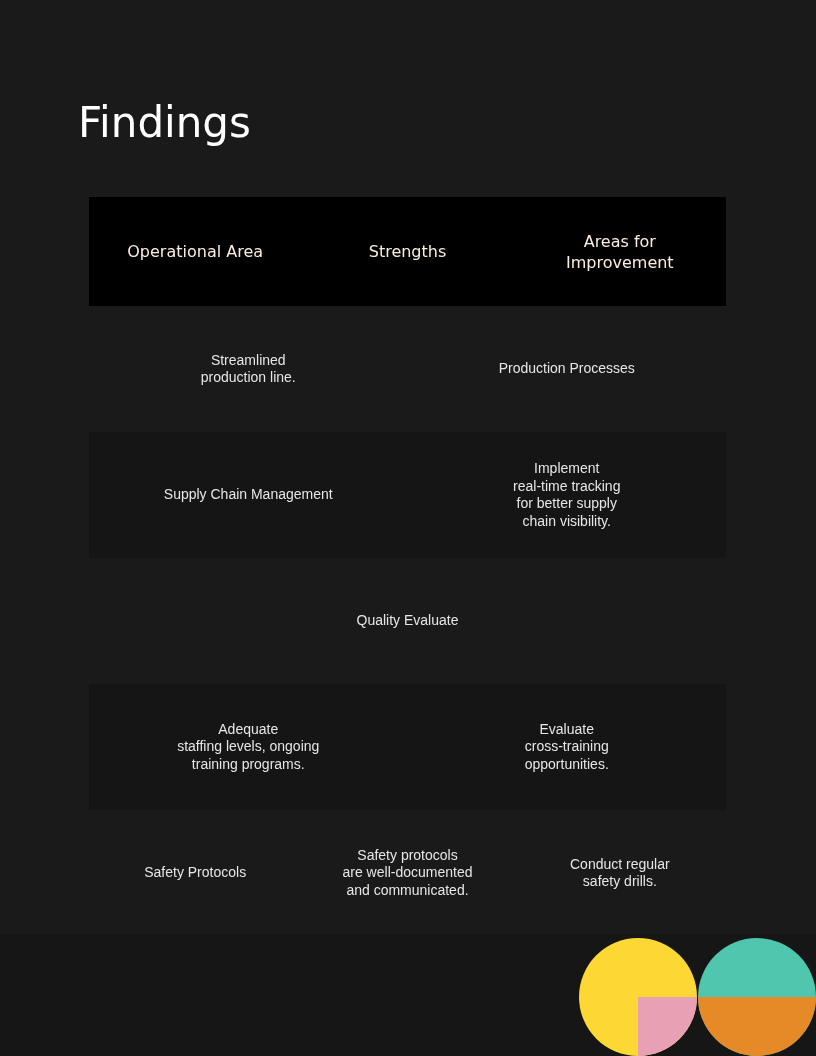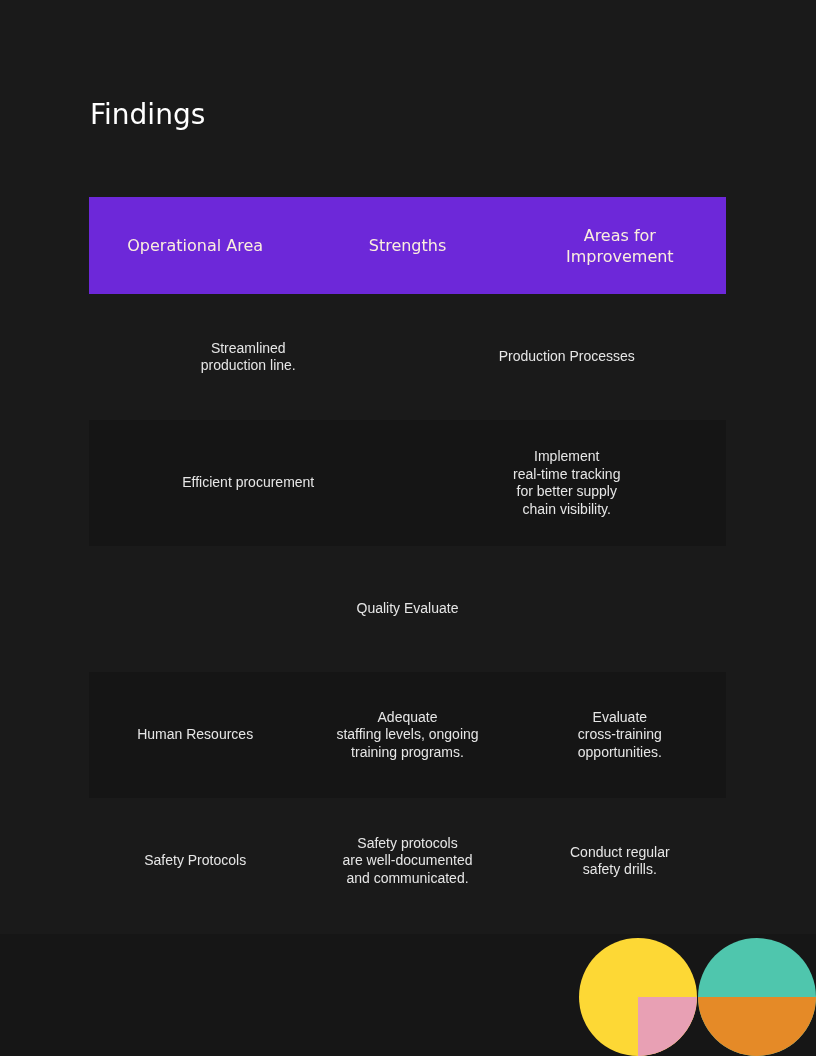--- a/index.html
+++ b/index.html
@@ -3,29 +3,29 @@
 <meta charset="utf-8">
 <style>
   html, body { margin: 0; padding: 0; }
   body {
     width: 816px; height: 1056px; overflow: hidden;
     background: #1a1a1a;
     position: relative;
     font-family: "Liberation Sans", sans-serif;
   }
   .page-title {
-    position: absolute; left: 90px; top: 98px;
-    margin: 0; font-size: 28px; font-weight: 400; color: #ffffff;
+    position: absolute; left: 78px; top: 98px;
+    margin: 0; font-size: 42px; font-weight: 400; color: #ffffff;
     font-family: "DejaVu Sans", sans-serif; letter-spacing: 0px;
   }
   .table {
     position: absolute; left: 89px; top: 197px; width: 637px;
   }
   .thead {
-    display: flex; height: 97px; background: #6d28d9; align-items: center;
+    display: flex; height: 109px; background: #000000; align-items: center;
   }
   .th {
     flex: 1; text-align: center; color: #fbeede;
     font-family: "DejaVu Sans", sans-serif; font-size: 16px; line-height: 21px;
     padding: 0 20px;
   }
   .row {
     display: flex; height: 126px; align-items: center;
   }
   .row.odd { background: #1a1a1a; }
@@ -55,31 +55,30 @@
     <div class="th" style="white-space: pre-line;">Areas for
 Improvement</div>
   </div>
 
   <div class="row odd">
     <div class="cell">Streamlined
 production line.</div>
     <div class="cell">Production Processes</div>
   </div>
   <div class="row even">
-    <div class="cell">Efficient procurement</div>
+    <div class="cell">Supply Chain Management</div>
     <div class="cell">Implement
 real-time tracking
 for better supply
 chain visibility.</div>
   </div>
   <div class="row odd">
     <div class="cell">Quality Evaluate</div>
   </div>
   <div class="row even">
-    <div class="cell">Human Resources</div>
     <div class="cell">Adequate
 staffing levels, ongoing
 training programs.</div>
     <div class="cell">Evaluate
 cross-training
 opportunities.</div>
   </div>
   <div class="row odd">
     <div class="cell">Safety Protocols</div>
     <div class="cell">Safety protocols

